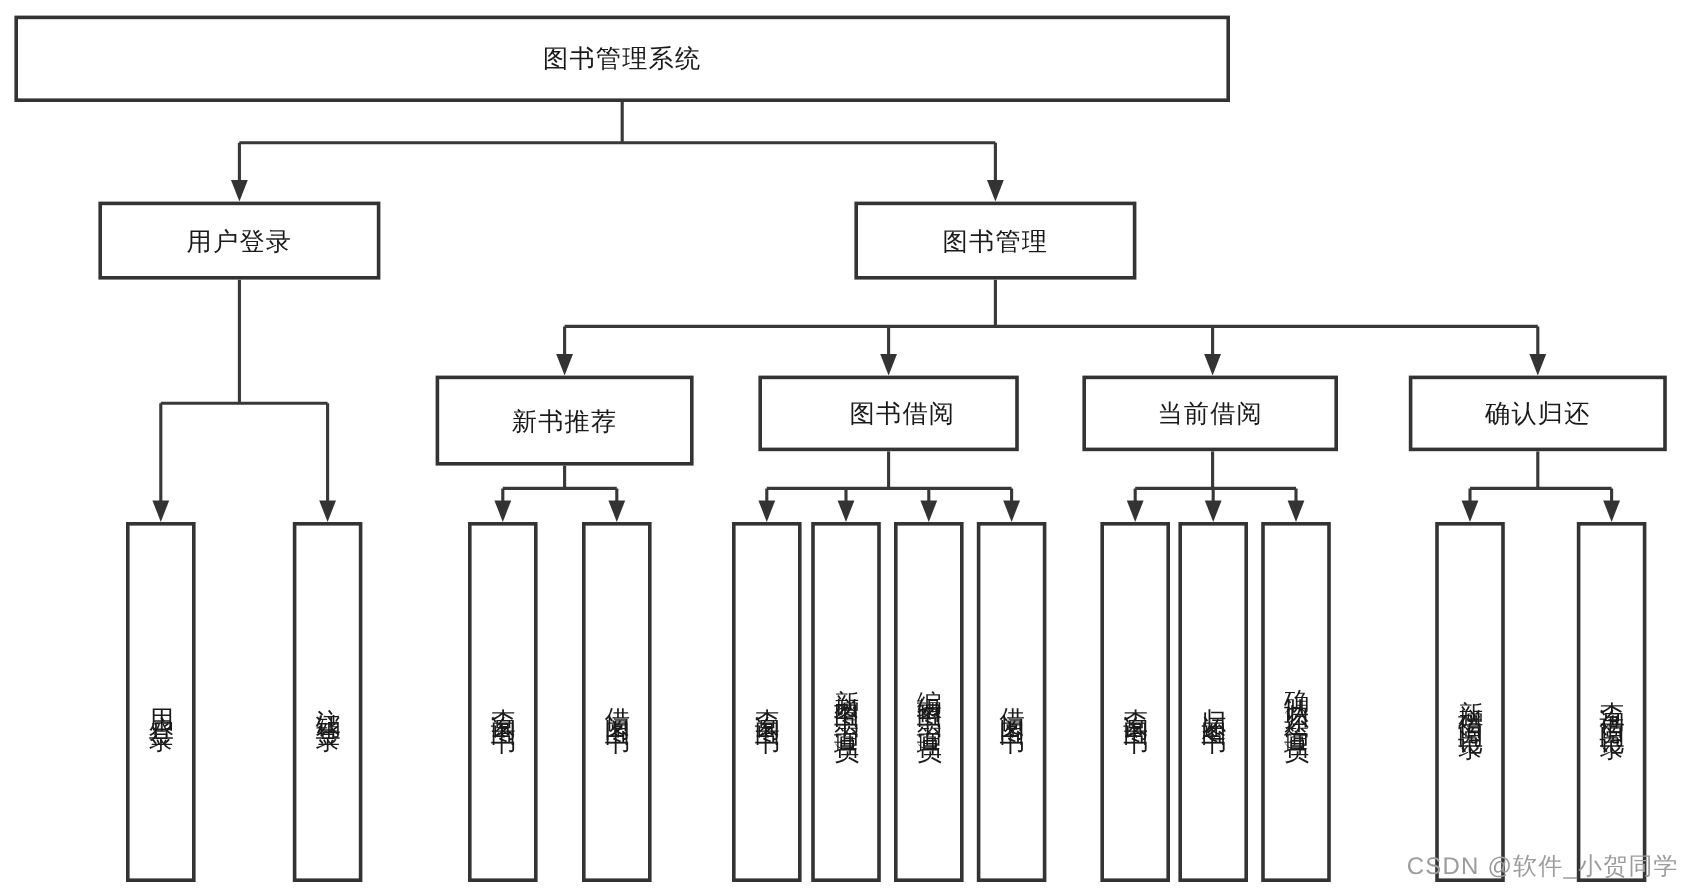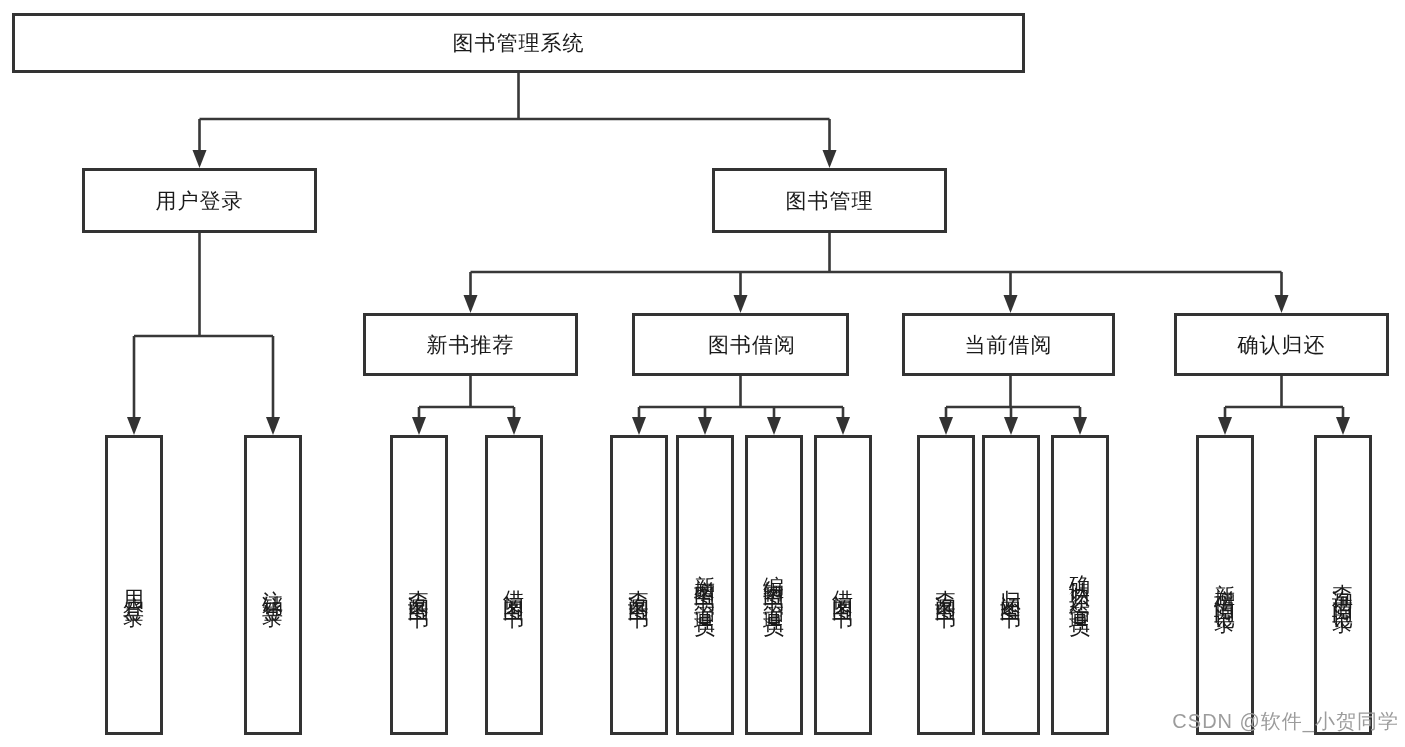--- a/index.html
+++ b/index.html
@@ -39,24 +39,24 @@
     white-space: nowrap;
   }
   .box.v span {
     writing-mode: vertical-rl;
     text-orientation: mixed;
     font-size: 21px;
     line-height: 1;
     letter-spacing: 6px;
   }
   
-  #node-root      { left: 12px;   top: 13px;  width: 1013px; height: 60px; }
+  #node-root      { left: 12px;   top: 13px;  width: 1013px; height: 72px; }
   #node-l2a       { left: 82px;   top: 168px; width: 235px;  height: 65px; }
   #node-l2b       { left: 712px;  top: 168px; width: 235px;  height: 65px; }
-  #node-l3a       { left: 363px;  top: 313px; width: 215px;  height: 63px; }
+  #node-l3a       { left: 363px;  top: 313px; width: 215px;  height: 75px; }
   #node-l3b       { left: 632px;  top: 313px; width: 217px;  height: 63px; padding-left: 23px; }
   #node-l3c       { left: 902px;  top: 313px; width: 213px;  height: 63px; }
   #node-l3d       { left: 1174px; top: 313px; width: 215px;  height: 63px; }
   .leaf           { top: 435px; width: 58px; height: 300px; }
   #leaf-login     { left: 105px; }
   #leaf-logout    { left: 244px; }
   #leaf-nb-query  { left: 390px; }
   #leaf-nb-borrow { left: 485px; }
   #leaf-bb-query  { left: 610px; }
   #leaf-bb-add    { left: 676px; }

